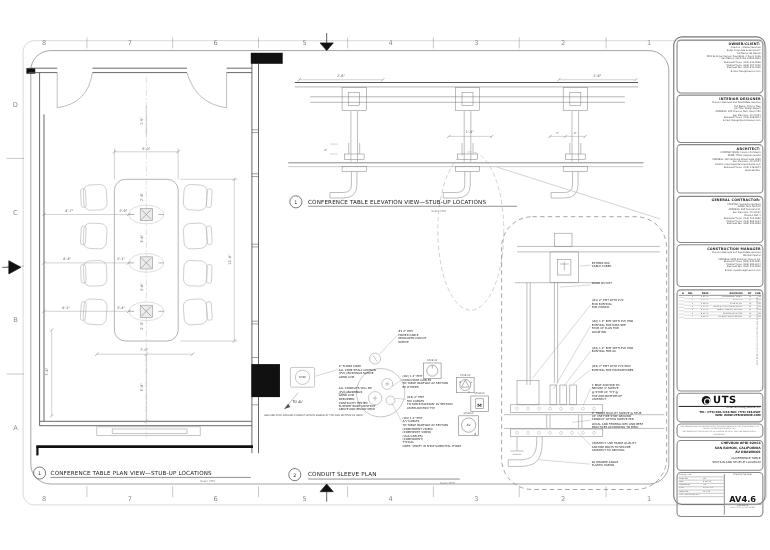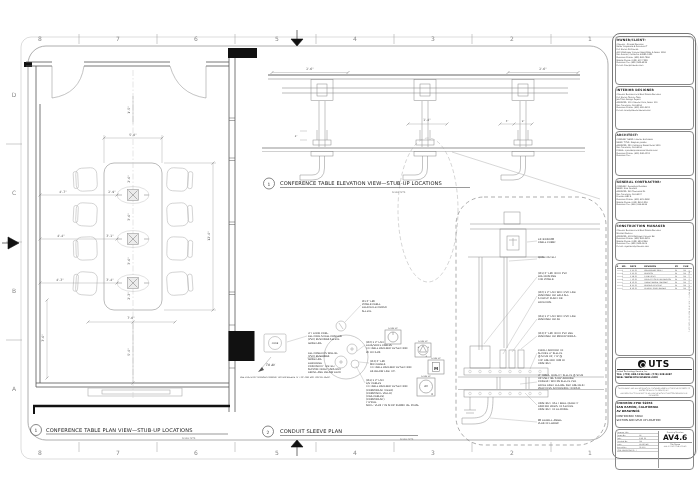--- a/index.html
+++ b/index.html
@@ -19,21 +19,21 @@
   .legend-num{font-size:2.2px;fill:#333;}
   .core-lbl{font-size:2.4px;fill:#444;}
   .toav{font-size:3px;fill:#333;font-style:italic;}
   .callout{position:absolute;font-size:2.55px;line-height:1.25;color:#222;}
   .callout div{white-space:nowrap;}
   .note-it{position:absolute;font-size:2.2px;font-style:italic;color:#444;white-space:nowrap;}
   
   #tb{position:absolute;left:612px;top:33px;width:84px;height:426px;border:0.7px solid #777;
       border-radius:8px;box-sizing:border-box;padding:1px 1.5px;display:flex;flex-direction:column;}
   .tb-sec{border:0.5px solid #888;border-radius:4px;margin:0.7px 0;padding:1px 1px;
-          text-align:left;box-sizing:border-box;overflow:hidden;flex:none;}
+          text-align:right;box-sizing:border-box;overflow:hidden;flex:none;}
   .tb-head{font-size:3px;font-weight:bold;letter-spacing:.2px;color:#222;margin-bottom:1px;}
   .tb-lines{font-size:2.05px;line-height:1.3;color:#444;}
   .rev{position:relative;}
   .rev .tr{display:grid;grid-template-columns:7% 11% 19% 41% 11% 11%;align-items:center;}
   .rev-head .tr span{font-size:2.2px;font-weight:bold;color:#222;border-bottom:0.4px solid #999;}
   .rev-body .tr span{font-size:1.8px;color:#555;border-bottom:0.3px solid #ddd;white-space:nowrap;overflow:hidden;}
   .stamp{position:absolute;left:688px;top:332px;transform:rotate(-90deg);transform-origin:0 0;
          font-size:1.9px;color:#888;white-space:nowrap;}
   .uts{display:flex;align-items:center;justify-content:center;gap:2px;}
   .uts-globe{width:8px;height:8px;border-radius:50%;background:#111;flex:none;position:relative;}
@@ -44,21 +44,21 @@
   .uts-tel{font-size:2.4px;font-weight:bold;color:#111;margin-top:1px;}
   .uts-web{font-size:2.4px;font-weight:bold;color:#111;}
   .disc{font-size:1.65px;line-height:1.3;color:#777;text-align:center;}
   .proj-main{font-size:2.9px;font-weight:bold;color:#222;line-height:1.35;}
   .proj-sub{font-size:2.6px;color:#222;line-height:1.3;margin-top:2px;}
   .info{display:grid;grid-template-columns:55% 45%;text-align:left;}
   .info-left .tr{display:grid;grid-template-columns:55% 45%;}
   .info-left .tr span{font-size:1.8px;color:#555;border-bottom:0.3px solid #ccc;white-space:nowrap;overflow:hidden;}
   .info-right{border-left:0.4px solid #999;text-align:center;}
   .dn-lbl{font-size:2px;color:#555;}
-  .dn-val{font-size:7.5px;font-weight:bold;color:#111;border-bottom:0.4px solid #999;}
+  .dn-val{font-size:7.5px;font-weight:bold;color:#111;border-bottom:0.4px solid #999;margin-top:16px;}
   .fn-lbl{font-size:2px;color:#555;}
   .fn-val{font-size:1.7px;color:#777;}
 </style>
 </head>
 <body>
 
 <div id="page">
 
 <svg width="700" height="500" viewBox="0 0 700 500">
 

